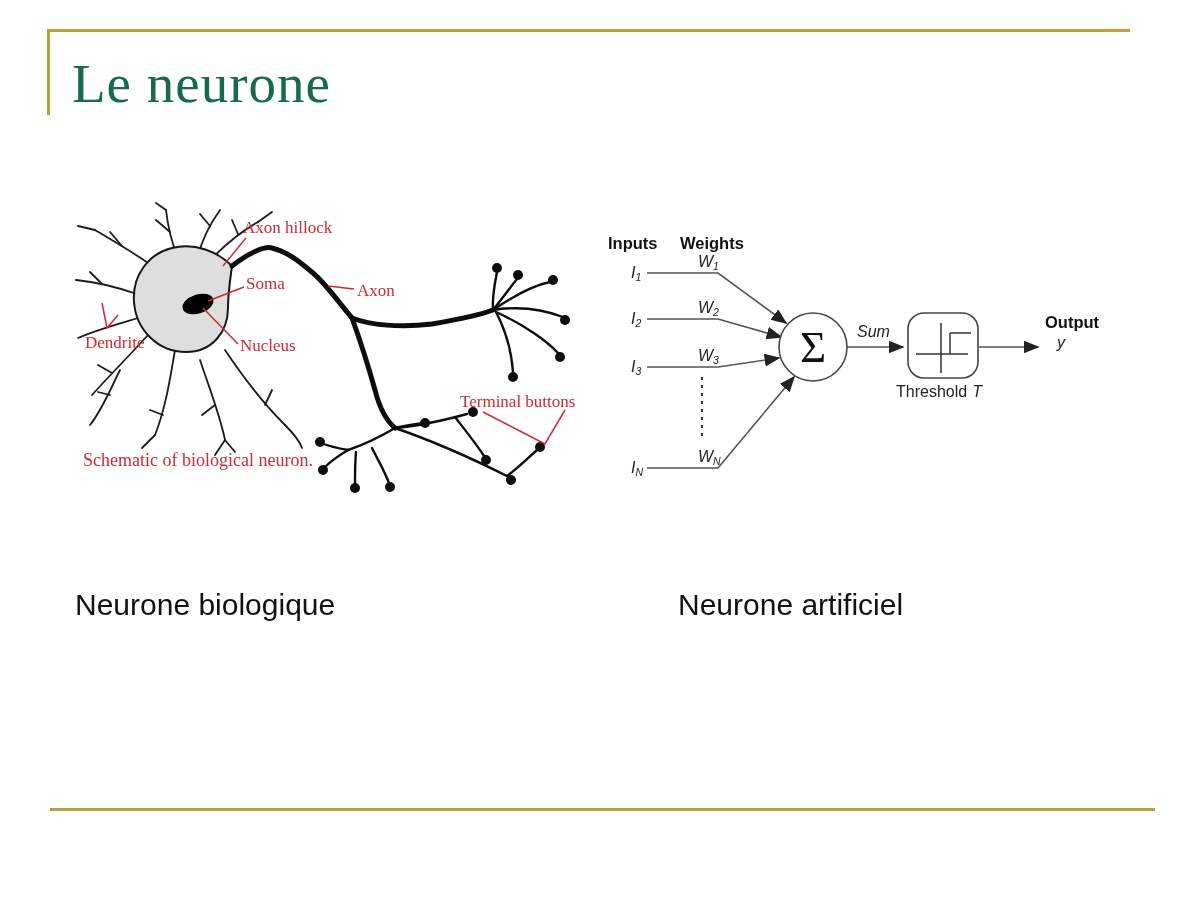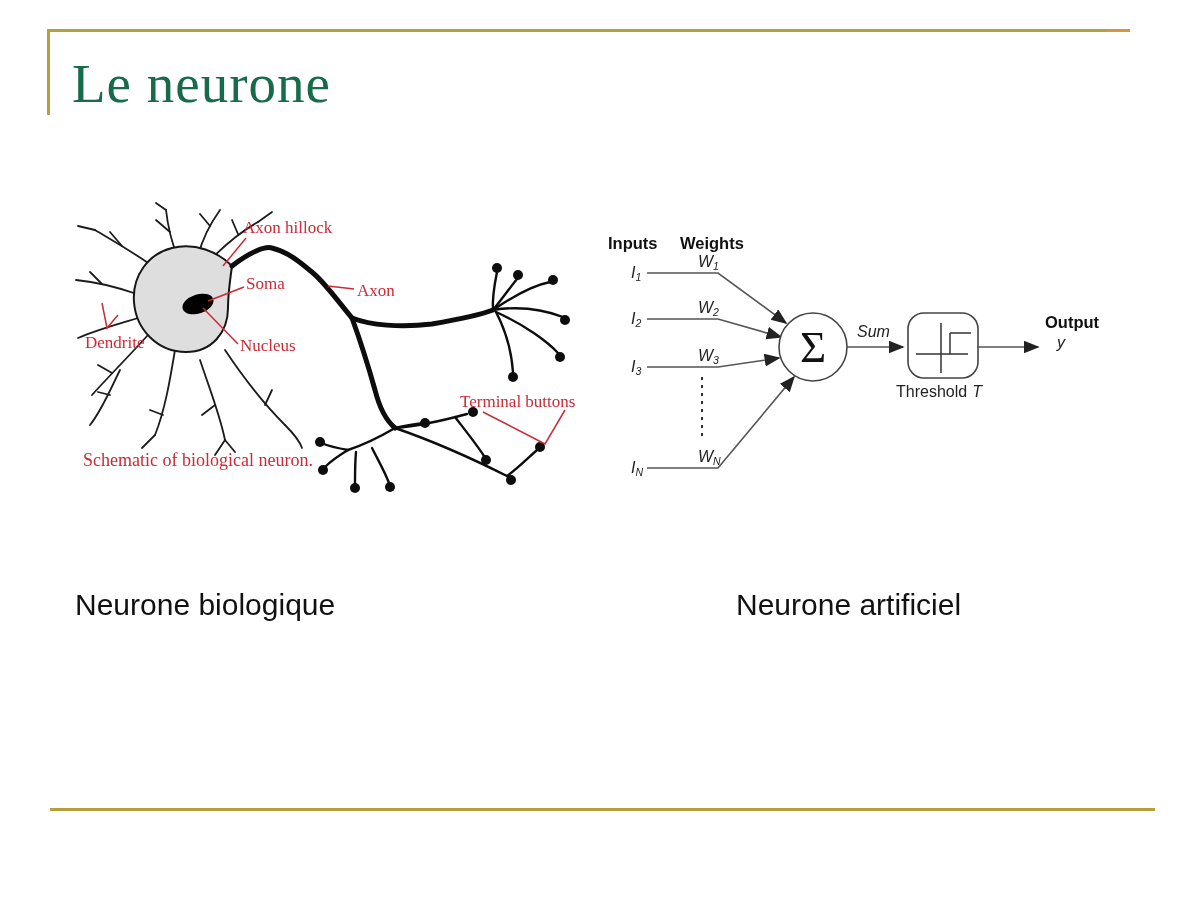--- a/index.html
+++ b/index.html
@@ -24,21 +24,21 @@
     font-family:"Liberation Serif", serif; font-weight:normal;
     font-size:55px; line-height:0.95; letter-spacing:1px;
     color:var(--title-green);
   }
   .bio  { position:absolute; left:60px;  top:200px; width:520px; height:310px; }
   .ann  { position:absolute; left:595px; top:225px; width:565px; height:265px; }
   .caption {
     position:absolute; top:590px; font-size:30px; line-height:1; color:#111;
   }
   .caption-left  { left:75px; }
-  .caption-right { left:736px; }
+  .caption-right { left:678px; }
 
   
   .dendrite-line { fill:none; stroke:#1c1c1c; stroke-width:1.8; stroke-linecap:round; }
   .axon-line     { fill:none; stroke:#0d0d0d; stroke-width:5;   stroke-linecap:round; }
   .branch-line   { fill:none; stroke:#0d0d0d; stroke-width:2.4; stroke-linecap:round; }
   .soma-shape    { fill:#dedede; stroke:#161616; stroke-width:2; }
   .terminal-dot  { fill:#0d0d0d; }
   .red-label     { font-family:"Liberation Serif", serif; font-size:17px; fill:var(--label-red); }
   .red-caption   { font-family:"Liberation Serif", serif; font-size:18px; fill:var(--label-red); }
   .red-line      { fill:none; stroke:var(--label-red); stroke-width:1.5; }

